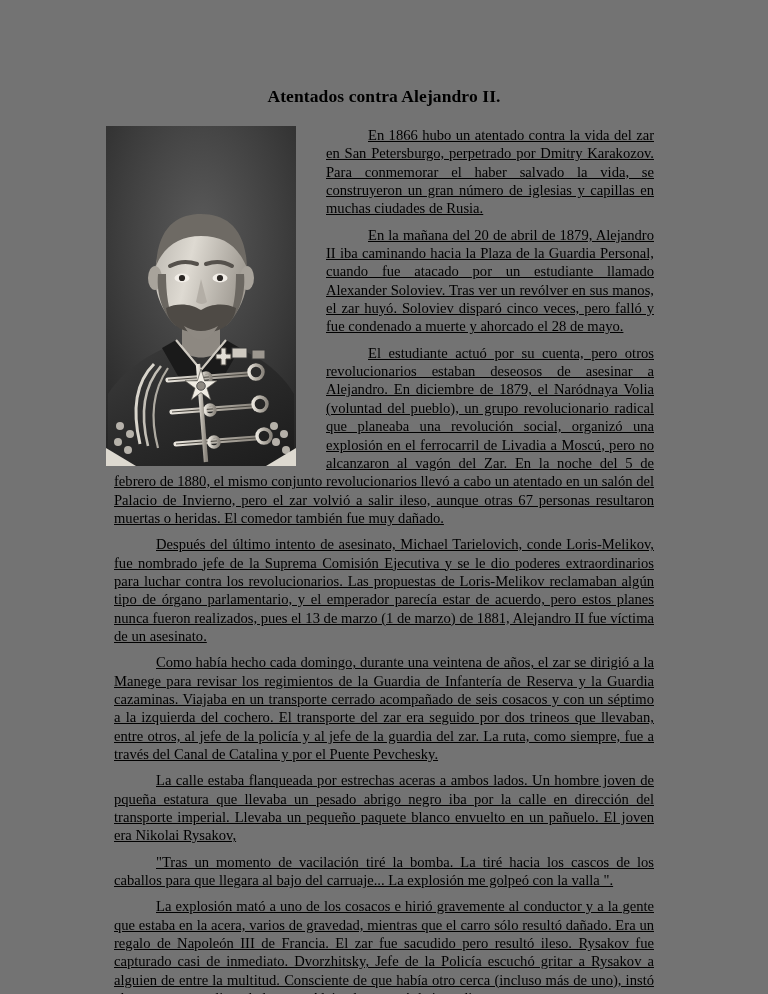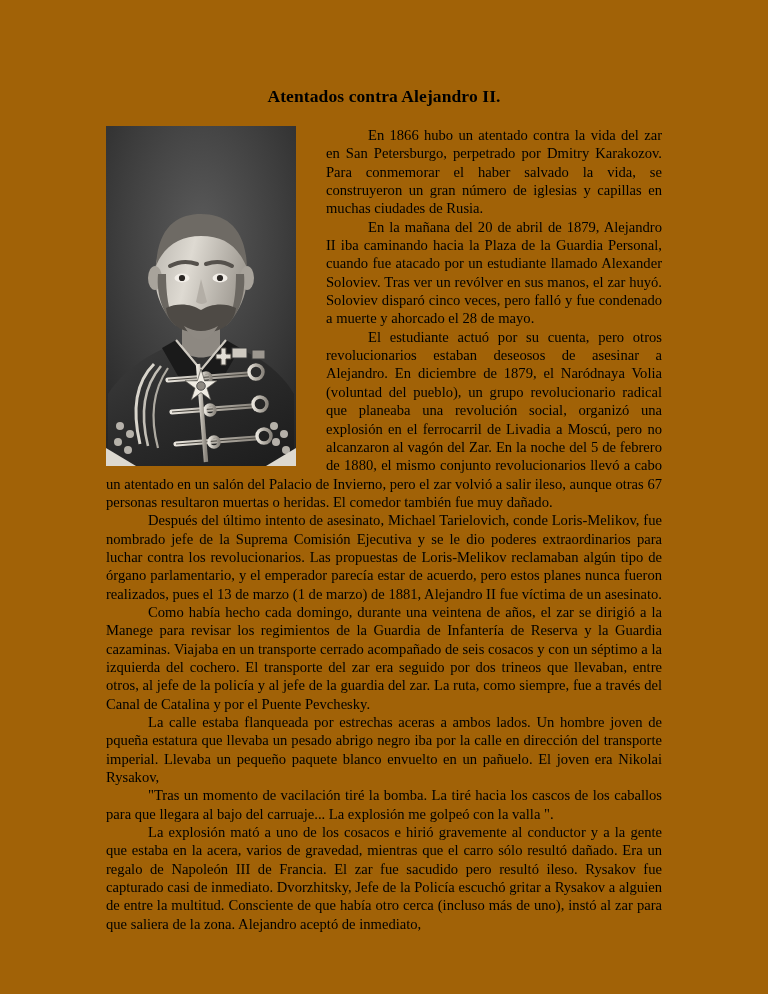--- a/index.html
+++ b/index.html
@@ -14,21 +14,21 @@
     overflow: hidden;
     font-family: "Liberation Serif", "DejaVu Serif", serif;
     color: #000000;
     -webkit-font-smoothing: antialiased;
   }
 
   .page {
     position: relative;
     width: 768px;
     height: 994px;
-    background: #a16207;
+    background: #737373;
     box-sizing: border-box;
     padding: 0;
   }
 
   .content {
     position: absolute;
     left: 106px;
     top: 0;
     width: 556px;
   }
@@ -47,23 +47,24 @@
   .body-text {
     margin-top: 19px;
     font-size: 14.6px;
     line-height: 18.35px;
     text-align: justify;
     text-justify: inter-word;
     hyphens: none;
   }
 
   .body-text p {
-    margin: 0;
+    margin: 8px;
     text-indent: 42px;
     text-align: justify;
+    text-decoration: underline;
   }
 
   .portrait {
     float: left;
     width: 190px;
     height: 340px;
     margin: 0 30px 3px 0;
     position: relative;
     overflow: hidden;
     background: #3a3a3a;

